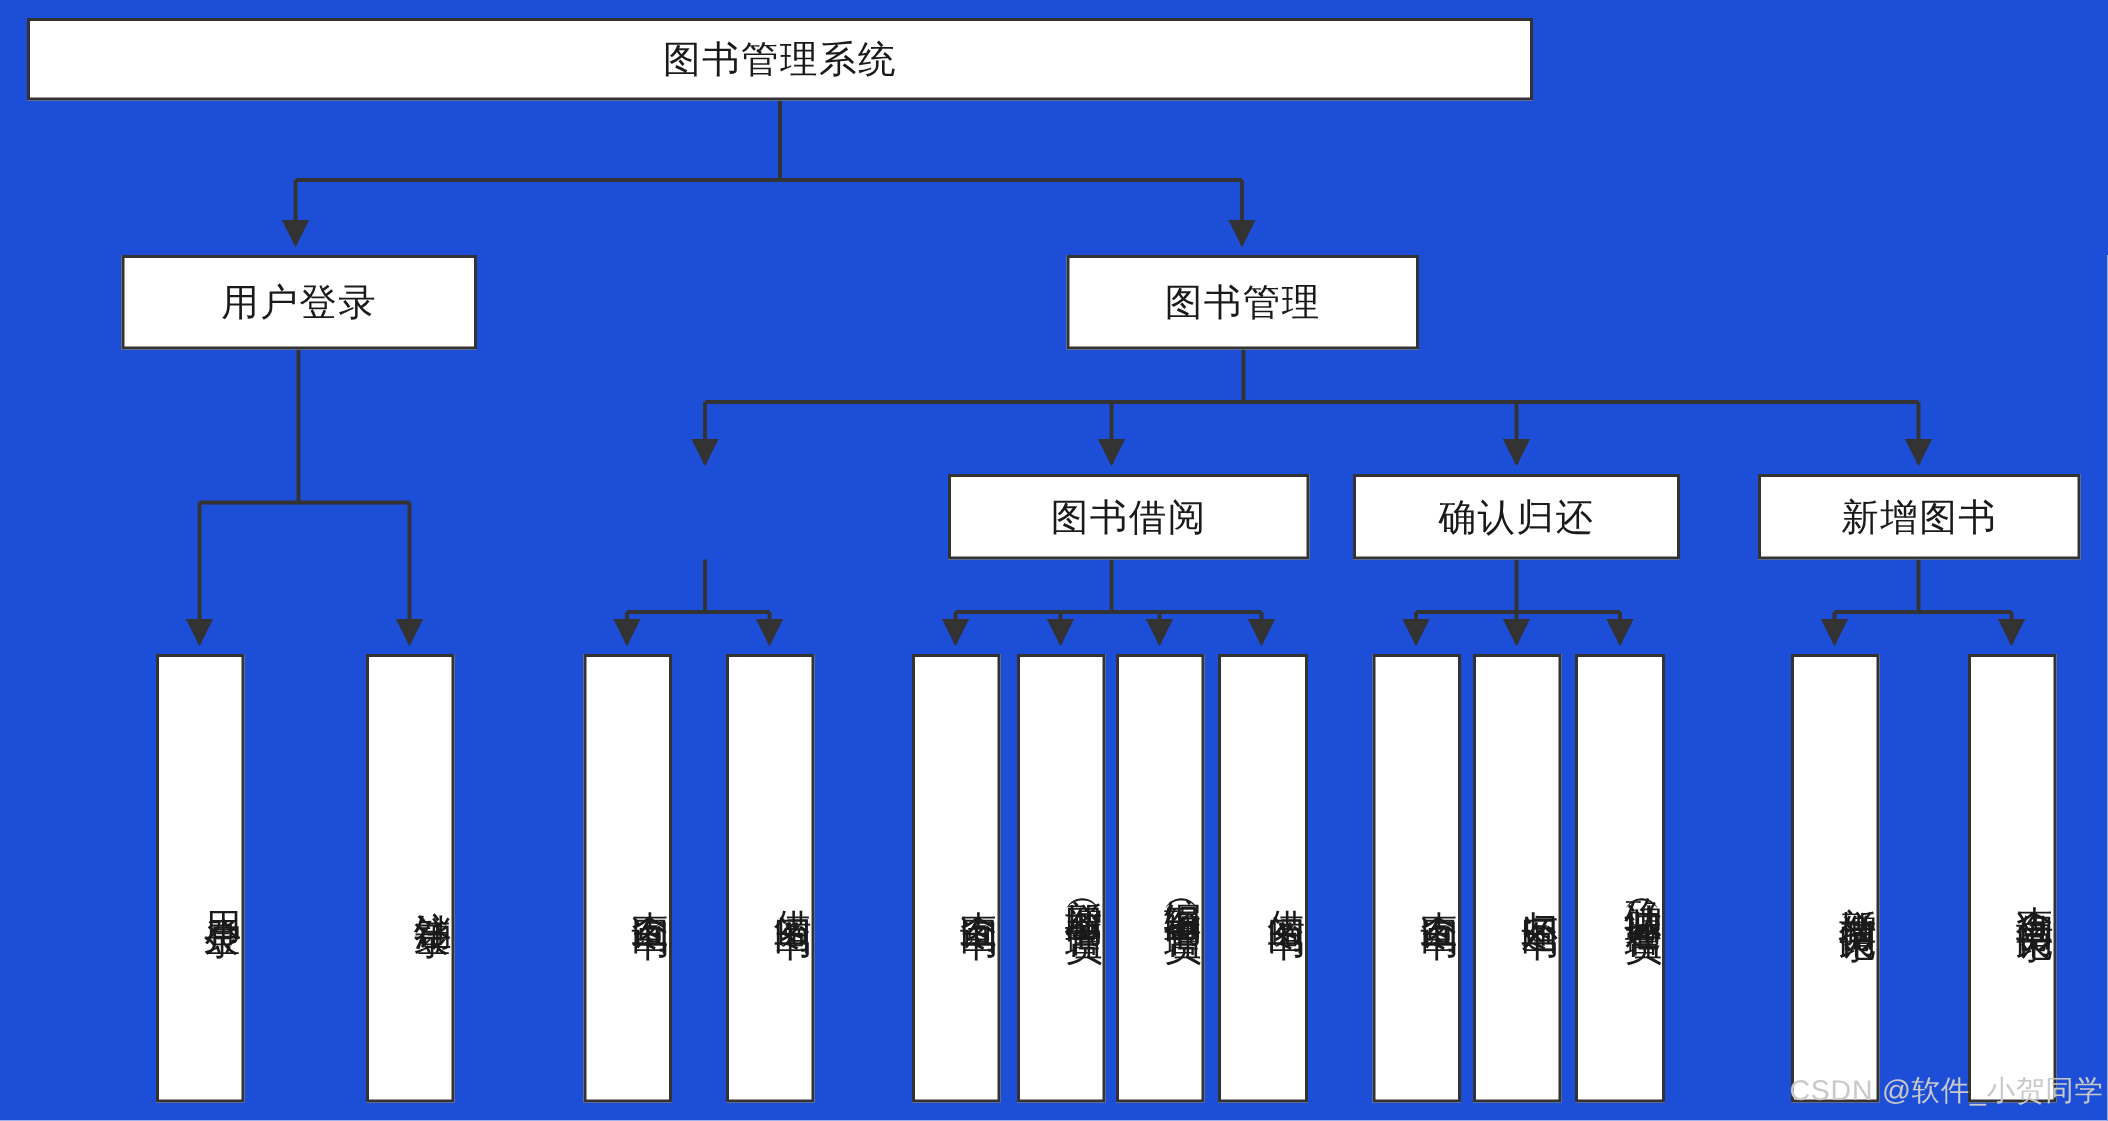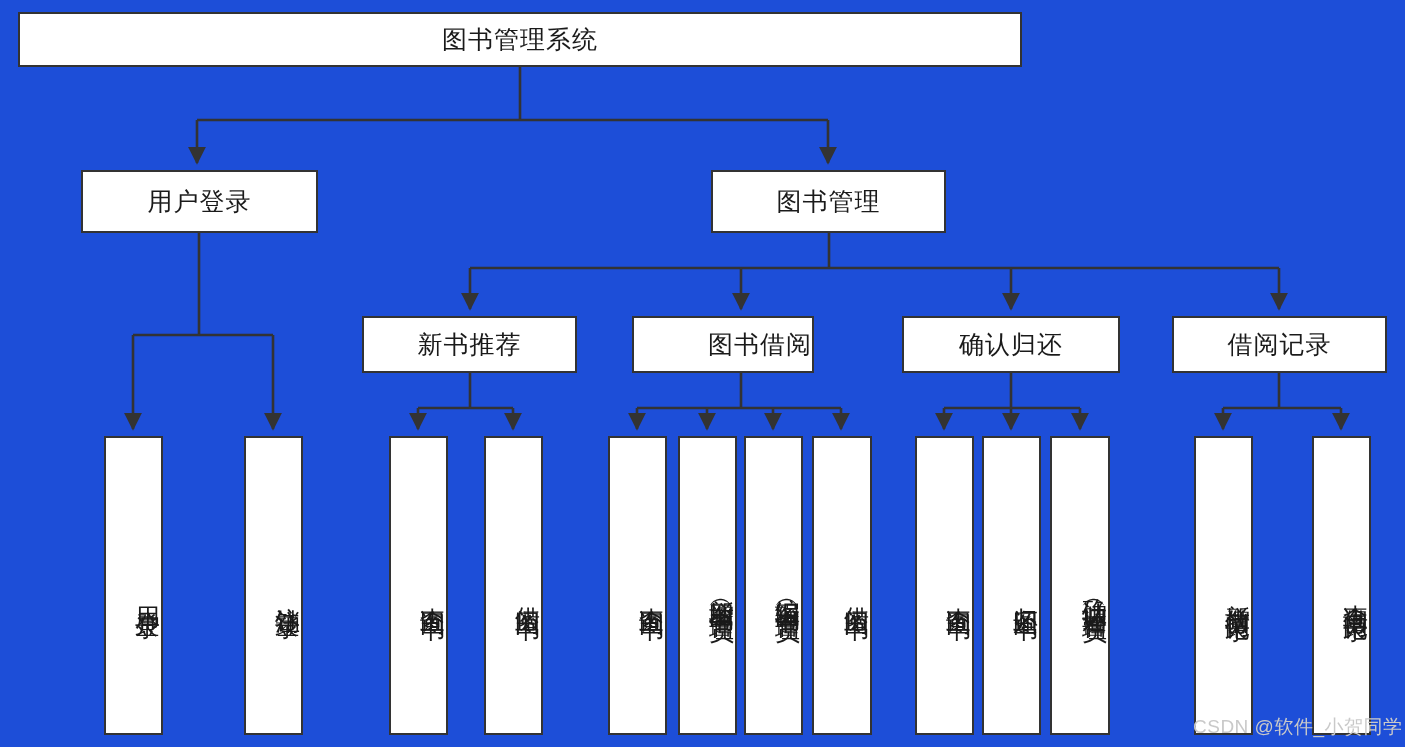--- a/index.html
+++ b/index.html
@@ -122,31 +122,28 @@
     <span class="txt">图书管理系统</span>
   </div>
 
   <div class="node horiz" style="left:81px; top:170px; width:237px; height:63px;">
     <span class="txt">用户登录</span>
   </div>
   <div class="node horiz" style="left:711px; top:170px; width:235px; height:63px;">
     <span class="txt">图书管理</span>
   </div>
 
-  <div class="node horiz" style="left:362px; top:316px; width:215px; height:57px;">
-    <span class="txt">新书推荐</span>
-  </div>
-  <div class="node horiz" style="left:632px; top:316px; width:182px; height:57px;justify-content:flex-end;">
+  <div class="node horiz" style="left:632px; top:316px; width:241px; height:57px;">
     <span class="txt">图书借阅</span>
   </div>
   <div class="node horiz" style="left:902px; top:316px; width:218px; height:57px;">
     <span class="txt">确认归还</span>
   </div>
   <div class="node horiz" style="left:1172px; top:316px; width:215px; height:57px;">
-    <span class="txt">借阅记录</span>
+    <span class="txt">新增图书</span>
   </div>
 
   <div class="node vert" style="left:104px; top:436px; width:59px; height:299px;">
     <span class="txt">用户登录</span>
   </div>
   <div class="node vert" style="left:244px; top:436px; width:59px; height:299px;">
     <span class="txt">注销登录</span>
   </div>
 
   <div class="node vert" style="left:389px; top:436px; width:59px; height:299px;">

